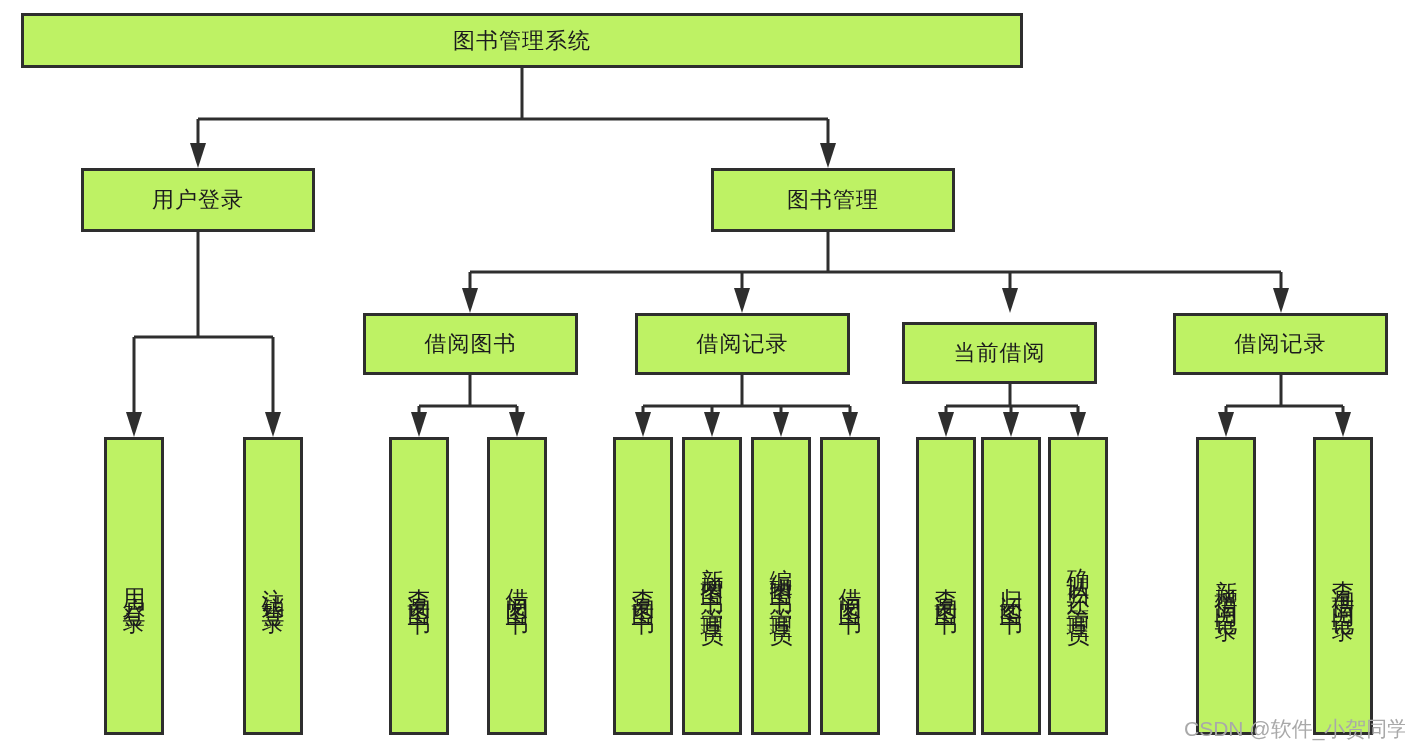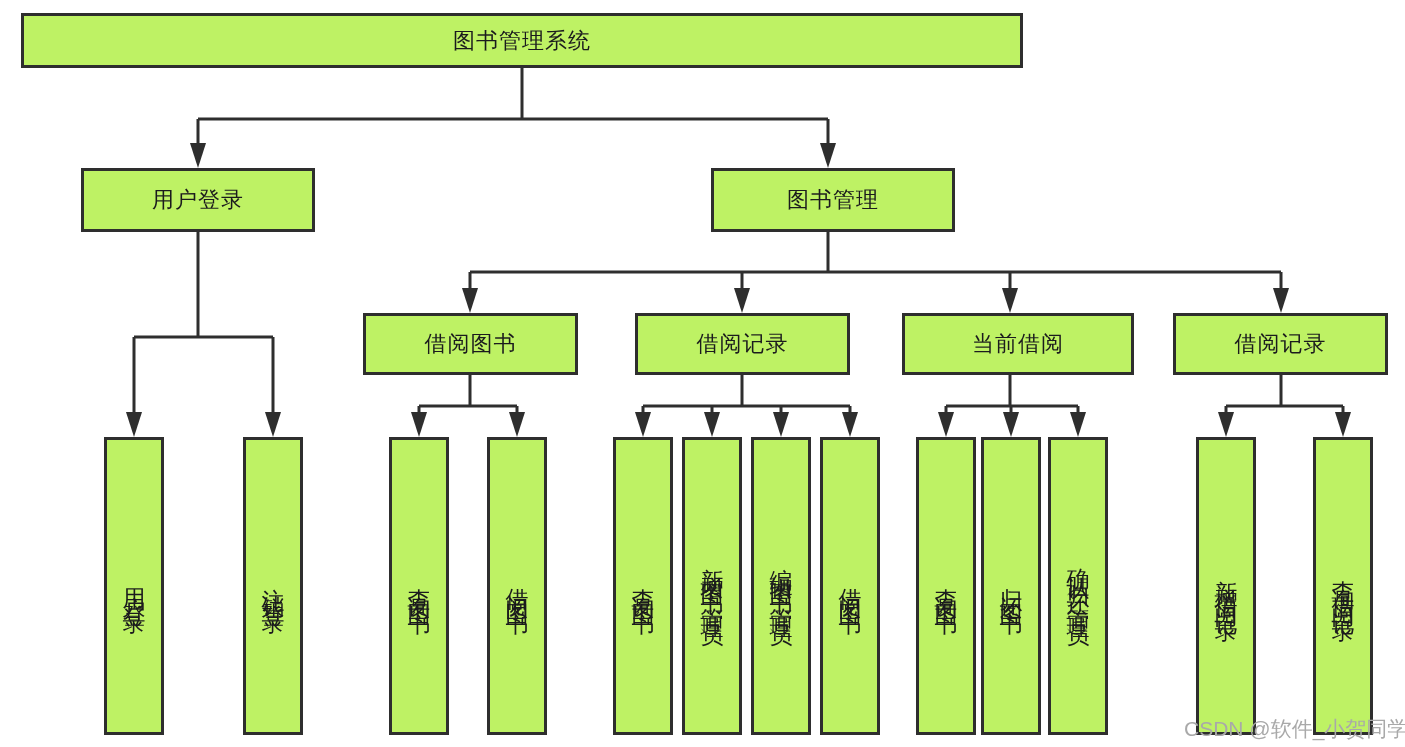--- a/index.html
+++ b/index.html
@@ -94,21 +94,21 @@
   <div class="node" style="left:711px;top:168px;width:244px;height:64px">
     <span class="hlabel">图书管理</span>
   </div>
 
   <div class="node" style="left:363px;top:313px;width:215px;height:62px">
     <span class="hlabel">借阅图书</span>
   </div>
   <div class="node" style="left:635px;top:313px;width:215px;height:62px">
     <span class="hlabel">借阅记录</span>
   </div>
-  <div class="node" style="left:902px;top:313px;width:232px;height:62px">
+  <div class="node" style="left:902px;top:322px;width:195px;height:62px">
     <span class="hlabel">当前借阅</span>
   </div>
   <div class="node" style="left:1173px;top:313px;width:215px;height:62px">
     <span class="hlabel">借阅记录</span>
   </div>
 
   <div class="node vnode" style="left:104px;top:437px;width:60px;height:298px">
     <span class="vlabel">用户登录</span>
   </div>
   <div class="node vnode" style="left:243px;top:437px;width:60px;height:298px">

